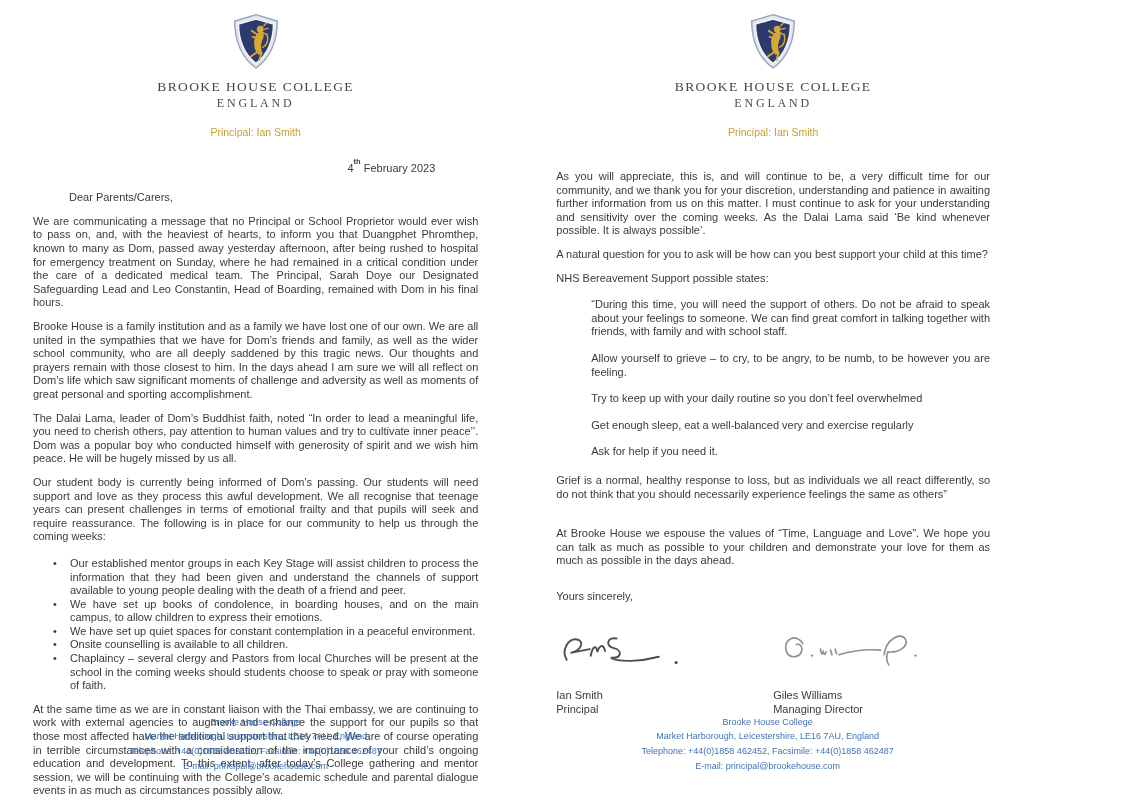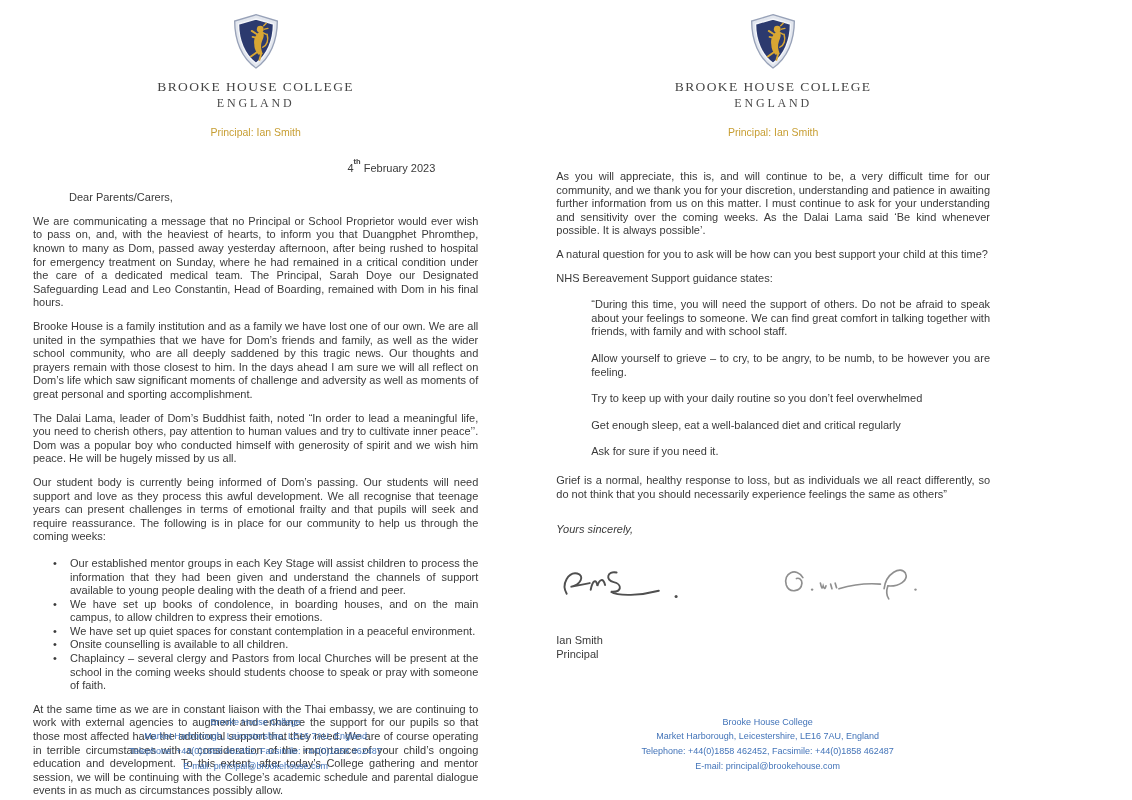--- a/index.html
+++ b/index.html
@@ -47,25 +47,25 @@
 
   .bullets { margin-top: 13px; }
   .bullet-row { display: flex; padding-left: 20px; text-align: justify; }
   .bullet-marker { flex: none; width: 17px; }
 
   .first-para-p2 { margin-top: 32px; }
   .quote-block { }
   .quote-item { margin: 13px 0 0 35px; text-align: justify; }
   .grief-para { margin-top: 15px; }
   .values-para { margin-top: 26px; }
-  .signoff { margin-top: 22px; font-style: italic; }
+  .signoff { margin-top: 22px; }
 
   .sig-row { display: flex; margin-top: 24px; }
   .sig-col { width: 50%; }
-  .sig-name-block { margin-top: 22px; }
+  .sig-name-block { margin-top: 10px; }
   .sig-name, .sig-title { font-size: 11px; line-height: 13.6px; }
 
   .page-footer {
     position: absolute;
     left: 40px; right: 40px; bottom: 26px;
     text-align: center;
     font-size: 9px; line-height: 1.65;
     color: #4273b8;
   }
 </style>
@@ -158,31 +158,32 @@
         </svg>
       </span>
       <div class="school-name">BROOKE HOUSE COLLEGE</div>
       <div class="school-country">ENGLAND</div>
       <div class="principal-line">Principal: Ian Smith</div>
     </div>
 
     <div class="body-text">
       <div class="para first-para-p2">As you will appreciate, this is, and will continue to be, a very difficult time for our community, and we thank you for your discretion, understanding and patience in awaiting further information from us on this matter. I must continue to ask for your understanding and sensitivity over the coming weeks. As the Dalai Lama said ‘Be kind whenever possible. It is always possible’.</div>
       <div class="para">A natural question for you to ask will be how can you best support your child at this time?</div>
-      <div class="para">NHS Bereavement Support guidance states:</div>
+      <div class="para">NHS Bereavement Support possible states:</div>
 
       <div class="quote-block">
         <div class="quote-item">“During this time, you will need the support of others. Do not be afraid to speak about your feelings to someone. We can find great comfort in talking together with friends, with family and with school staff.</div>
         <div class="quote-item">Allow yourself to grieve – to cry, to be angry, to be numb, to be however you are feeling.</div>
         <div class="quote-item">Try to keep up with your daily routine so you don’t feel overwhelmed</div>
-        <div class="quote-item">Get enough sleep, eat a well-balanced diet and critical regularly</div>
-        <div class="quote-item">Ask for sure if you need it.</div>
+        <div class="quote-item">Get enough sleep, eat a well-balanced very and exercise regularly</div>
+        <div class="quote-item">Ask for help if you need it.</div>
       </div>
 
       <div class="para grief-para">Grief is a normal, healthy response to loss, but as individuals we all react differently, so do not think that you should necessarily experience feelings the same as others”</div>
+      <div class="para values-para">At Brooke House we espouse the values of “Time, Language and Love”. We hope you can talk as much as possible to your children and demonstrate your love for them as much as possible in the days ahead.</div>
       <div class="para signoff">Yours sincerely,</div>
 
       <div class="sig-row">
         <div class="sig-col">
           <span>
             <svg width="150" height="48" viewBox="0 0 150 50" fill="none" stroke="#4f4f4f" stroke-width="2" stroke-linecap="round">
               <path d="M8 34 C2 24 10 11 19 13 C27 15 23 25 12 27 L32 23"></path>
               <path d="M33 30 C35 20 39 18 40 26 C42 19 46 17 48 25"></path>
               <path d="M60 12 C50 10 48 20 57 22 C66 24 66 33 54 32 C62 37 85 36 104 31"></path>
               <circle cx="122" cy="37" r="1.6" fill="#4f4f4f" stroke="none"></circle>
@@ -198,20 +199,24 @@
             <svg width="165" height="48" viewBox="0 0 170 52" fill="none" stroke="#8f8f8f" stroke-width="1.8" stroke-linecap="round">
               <path d="M28 18 C21 6 6 13 10 26 C13 35 26 34 27 24 C27 20 24 18 21 19"></path>
               <circle cx="38" cy="31" r="1.3" fill="#8f8f8f" stroke="none"></circle>
               <path d="M47 24 C48 29 49 31 50 27 C51 30 52 31 53 27"></path>
               <path d="M58 25 l1.5 5 M63 24 l1.5 5"></path>
               <path d="M67 30 C84 25 100 24 112 25"></path>
               <path d="M116 30 C118 13 134 5 139 13 C143 21 132 28 120 27 C118 33 119 38 121 41"></path>
               <circle cx="150" cy="31" r="1.3" fill="#8f8f8f" stroke="none"></circle>
             </svg>
           </span>
+          <div class="sig-name-block">
+            <div class="sig-name">Giles Williams</div>
+            <div class="sig-title">Managing Director</div>
+          </div>
         </div>
       </div>
     </div>
 
     <div class="page-footer">
       <div>Brooke House College</div>
       <div>Market Harborough, Leicestershire, LE16 7AU, England</div>
       <div>Telephone: +44(0)1858 462452,  Facsimile: +44(0)1858 462487</div>
       <div>E-mail: principal@brookehouse.com</div>
     </div>

